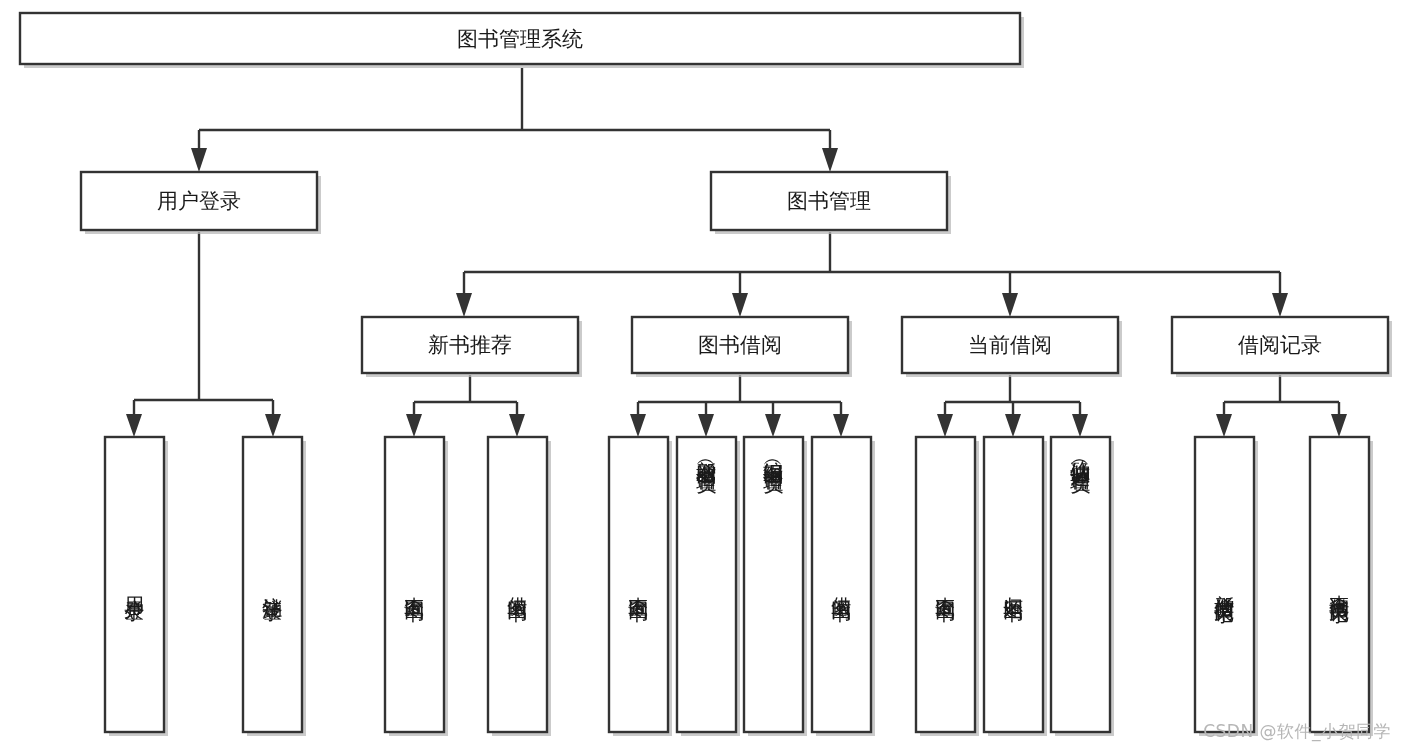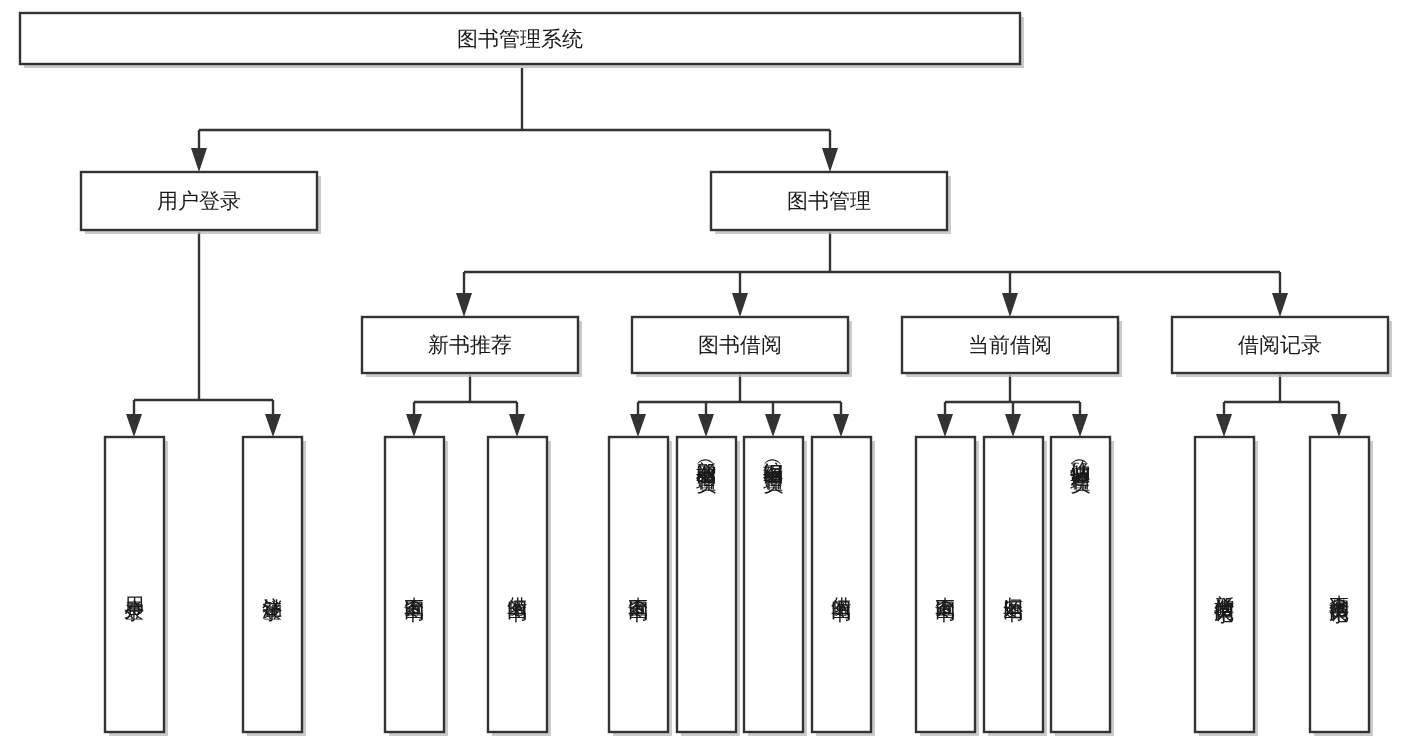--- a/index.html
+++ b/index.html
@@ -250,13 +250,14 @@
     <span class="leaf-label" style="margin-top:8px;">确认归还（管理员）</span>
   </div>
 
   <div class="leaf-label-wrap" style="left:1195px; top:437px; width:59px; height:295px;">
     <span class="leaf-label">新增借阅记录</span>
   </div>
   <div class="leaf-label-wrap" style="left:1310px; top:437px; width:59px; height:295px;">
     <span class="leaf-label">查询借阅记录</span>
   </div>
 
+  <div class="watermark">CSDN @软件_小贺同学</div>
 </div>
 
 </body></html>

